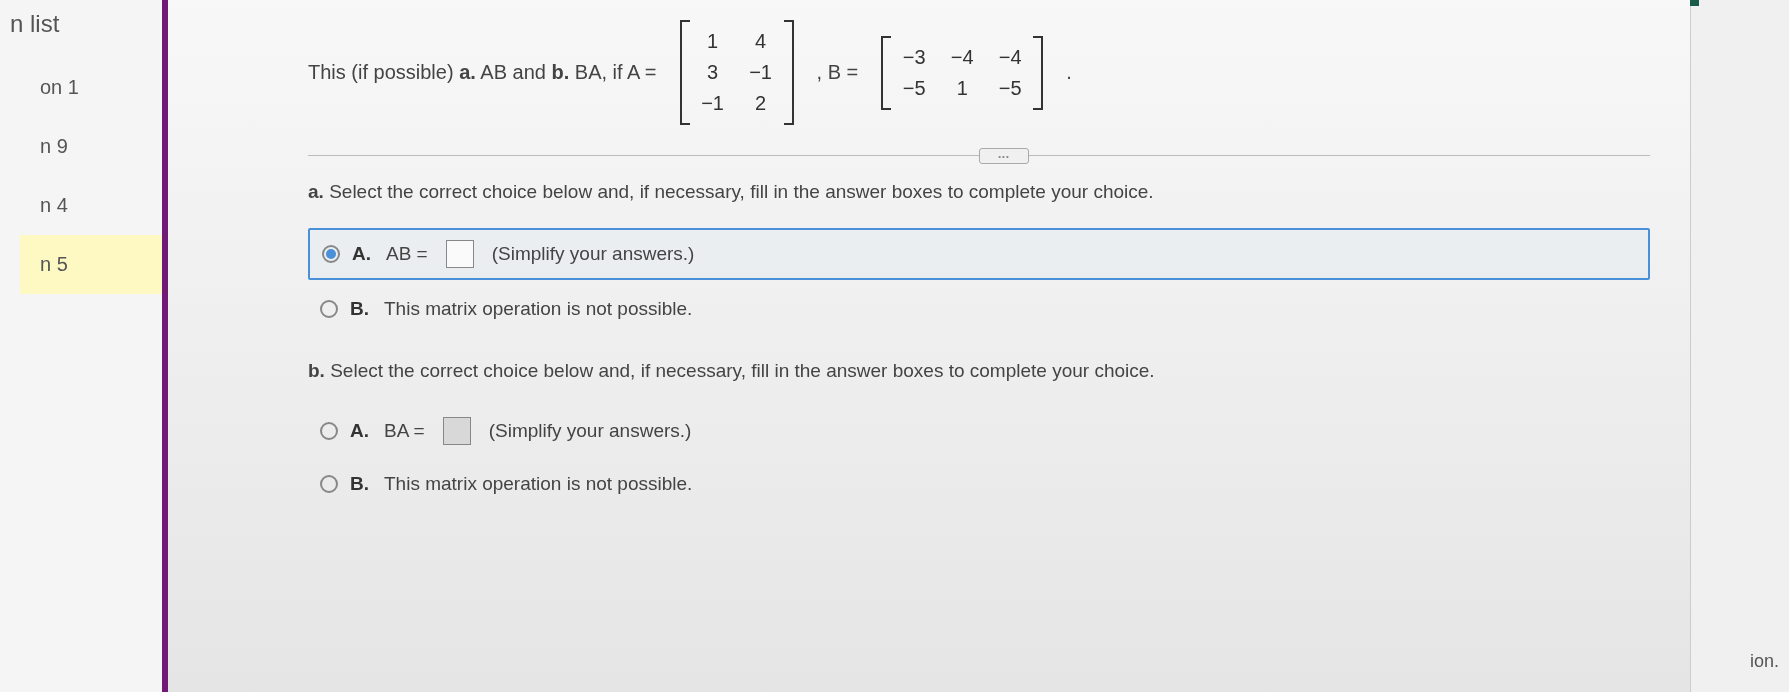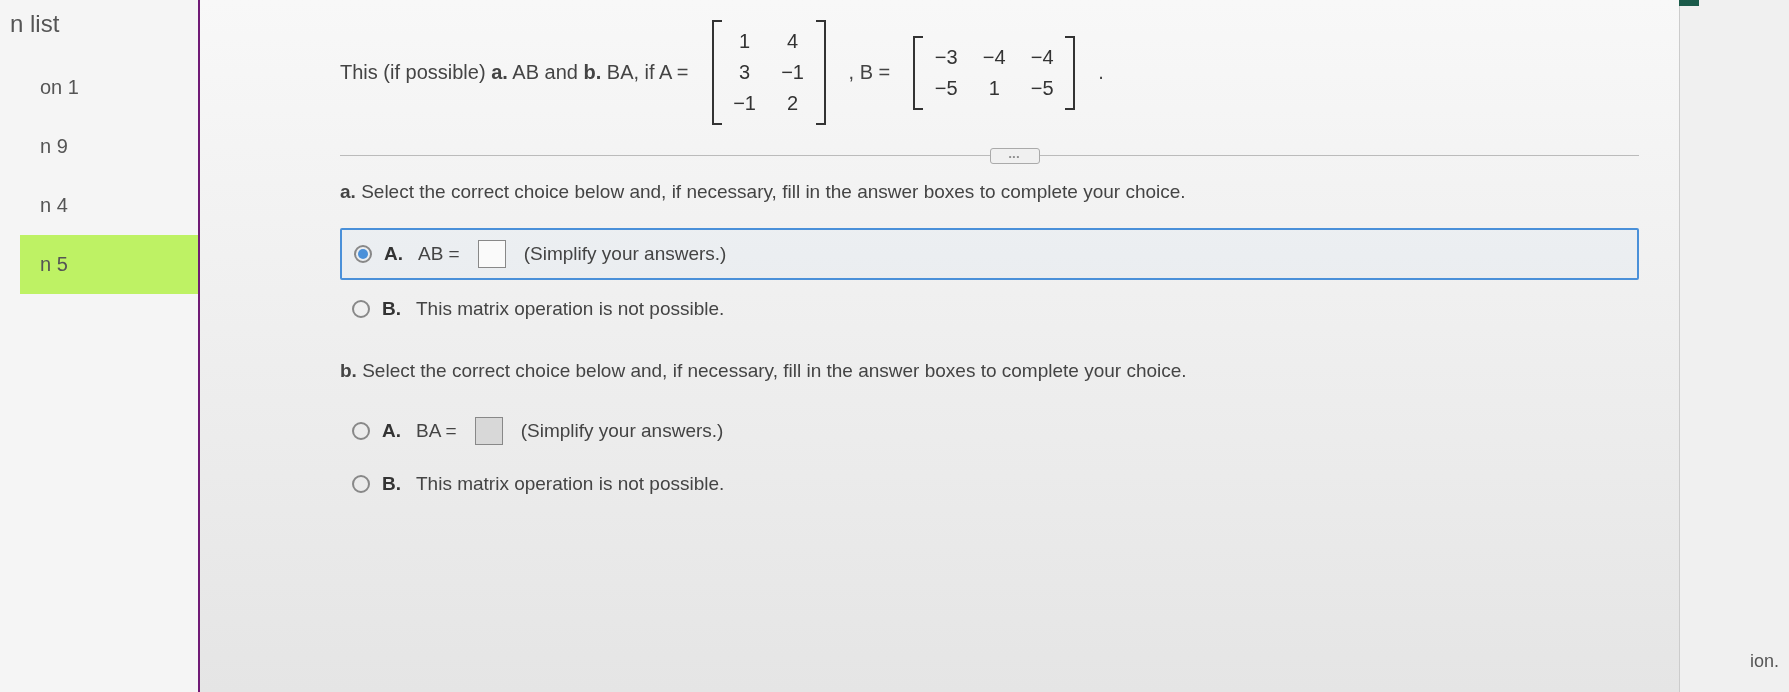--- a/index.html
+++ b/index.html
@@ -9,39 +9,39 @@
     }
     body {
       font-family: Arial, sans-serif;
       background: #e8e8e8;
       width: 1789px;
       height: 692px;
       display: flex;
       overflow: hidden;
     }
     .sidebar {
-      width: 200px;
+      width: 168px;
       background: #f5f5f5;
       padding: 10px 0;
-      border-right: 2px solid #701a75;
+      border-right: 6px solid #701a75;
     }
     .sidebar-title {
       font-size: 24px;
       color: #555;
       padding: 0 15px 20px 10px;
     }
     .sidebar-item {
       padding: 18px 20px;
       font-size: 20px;
       color: #555;
       cursor: pointer;
       margin-left: 20px;
     }
     .sidebar-item.highlighted {
-      background: #bef264;
+      background: #fef9c3;
     }
     .collapse-btn {
       position: absolute;
       left: 215px;
       top: 10px;
       width: 40px;
       height: 40px;
       display: flex;
       align-items: center;
       justify-content: center;
@@ -189,21 +189,21 @@
       height: 28px;
       border: 1px solid #888;
       background: #fafafa;
       vertical-align: middle;
       margin: 0 6px;
     }
     .answer-box.filled {
       background: #d8d8d8;
     }
     .right-panel {
-      width: 110px;
+      width: 99px;
       background: #f0f0f0;
       border-left: 1px solid #ccc;
       display: flex;
       flex-direction: column;
       justify-content: flex-end;
       padding: 20px 10px;
     }
     .right-text {
       font-size: 18px;
       color: #555;

